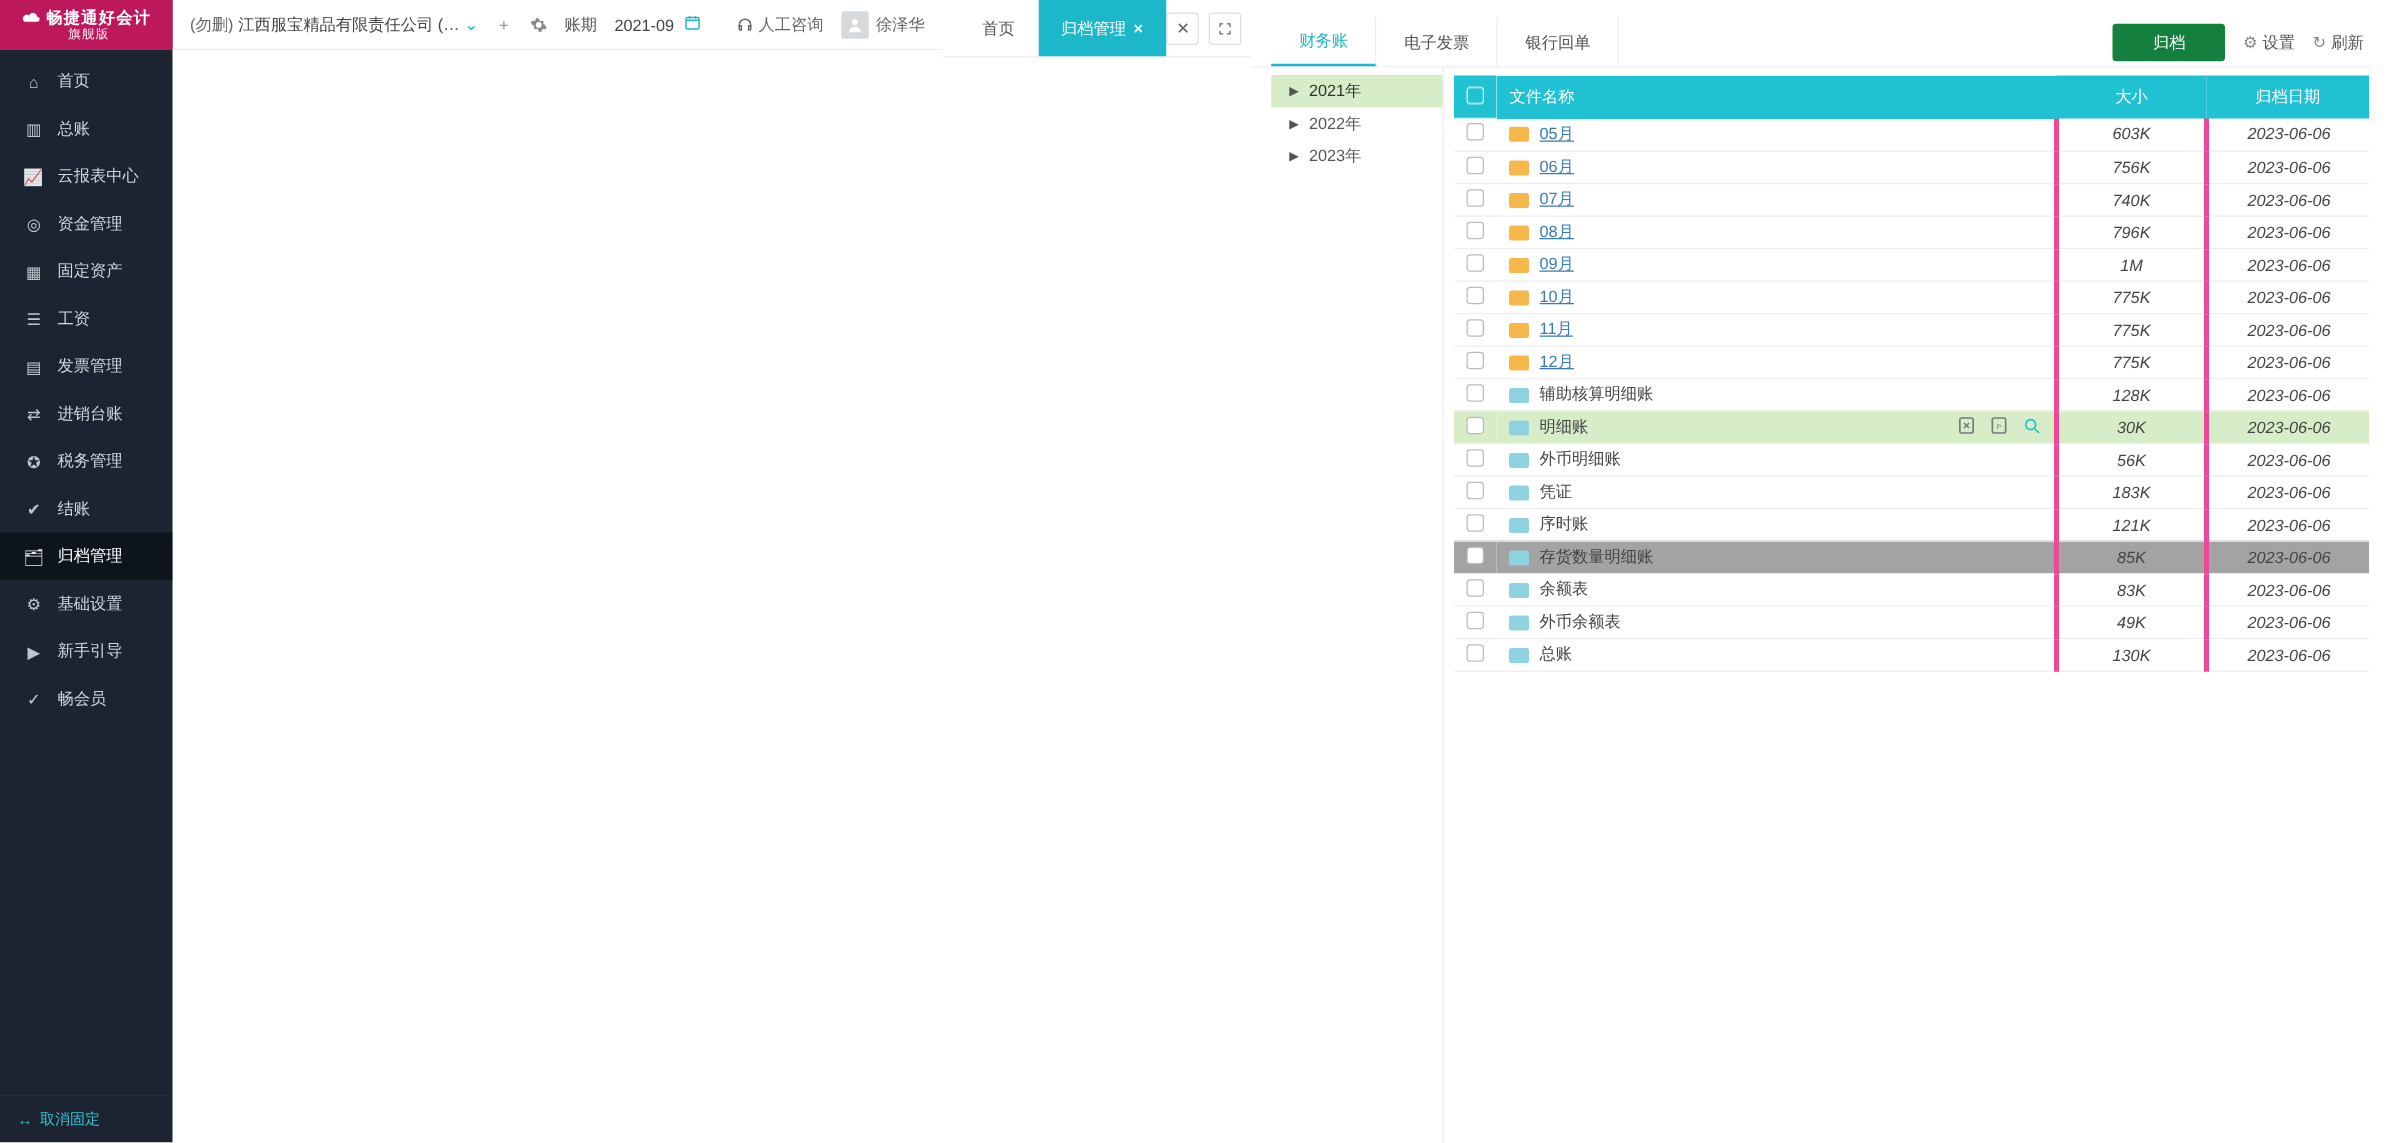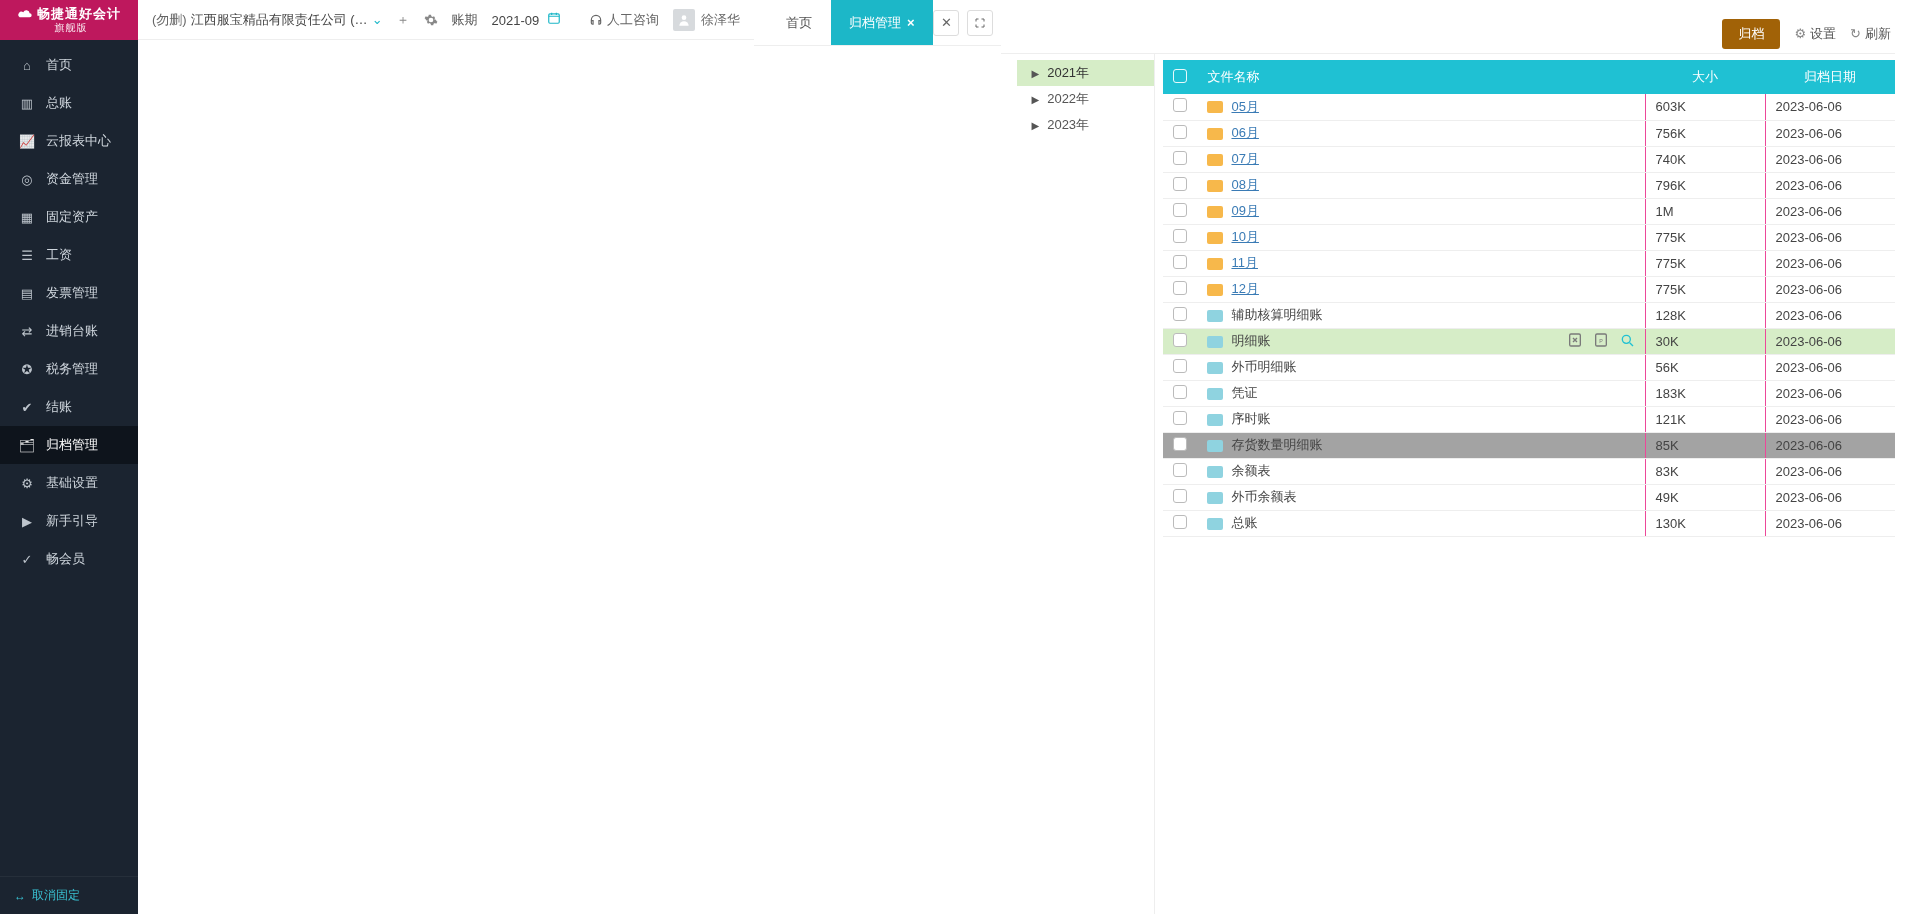--- a/index.html
+++ b/index.html
@@ -76,21 +76,21 @@
   .content { flex:1; display:flex; min-height:0;}
 
   
   .page { flex:1; display:flex; flex-direction:column; padding: 14px 16px 0 0; min-width:0;}
 
   
   .subtabs-row { display:flex; align-items:center; padding-left:16px; border-bottom:1px solid #eee; height:40px; flex-shrink:0;}
   .subtab { padding:0 22px; height:100%; display:flex;align-items:center; font-size:13px; color:#555; cursor:pointer; border-right:1px solid #eee;}
   .subtab.active { color:#1cb7c8; border-bottom:2px solid #1cb7c8;}
   .toolbar { margin-left:auto; display:flex; align-items:center; gap:14px; padding-right:4px;}
-  .btn-primary { background:#a16207; color:#fff; border:none; padding:6px 16px; border-radius:3px; font-size:13px; cursor:pointer;}
+  .btn-primary { background:#15803d; color:#fff; border:none; padding:6px 32px; border-radius:3px; font-size:13px; cursor:pointer;}
   .tool-link { color:#555; cursor:pointer; display:flex;align-items:center;gap:4px; font-size:13px;}
   .tool-link .ti { color:#888;}
 
   
   .split { flex:1; display:flex; min-height:0;}
   .tree {
     width: 138px; border-right:1px solid #eee; padding:6px 0; flex-shrink:0; margin-left:16px;
   }
   .tree-item { height:26px; display:flex; align-items:center; padding-left:14px; font-size:13px; color:#555; cursor:pointer;}
   .tree-item.active { background:#d6edc7; color:#333;}
@@ -103,21 +103,21 @@
     position:sticky; top:0;
   }
   table.files thead th.col-size, table.files thead th.col-date { text-align:center;}
   table.files thead th.col-chk { width:34px; text-align:center;}
   table.files thead th.col-size { width:120px;}
   table.files thead th.col-date { width:130px;}
   table.files tbody td {
     border-bottom:1px solid #eee; height:26px; padding:0 10px; color:#444; white-space:nowrap;
   }
   table.files tbody td.col-chk { text-align:center;}
-  table.files tbody td.col-size, table.files tbody td.col-date { text-align:left; border-left:1px solid #ec4899;}
+  table.files tbody td.col-size, table.files tbody td.col-date { text-align:center; border-left:4px solid #ec4899;font-style:italic;}
   table.files tbody tr.hover td { background:#d6edc7;}
   table.files tbody tr.selected td { background:#a3a3a3;}
 
   .fi-icon { display:inline-block; width:16px; height:12px; margin-right:8px; vertical-align:middle; border-radius:2px;}
   .fi-folder { background:#f7b84b;}
   .fi-doc    { background:#8fd3e0;}
   .fname { color:#3a7bb5; text-decoration:underline; cursor:pointer;}
   .fname.plain { color:#444; text-decoration:none;}
 
   .row-actions { float:right; display:flex; gap:10px; color:#7a7a7a;}
@@ -282,20 +282,25 @@
           <svg width="12" height="12" viewBox="0 0 24 24">
               <path fill="none" stroke="currentColor" stroke-width="2" d="M4 9V4h5M20 9V4h-5M4 15v5h5M20 15v5h-5"></path>
             </svg>
         </div>
       </div>
     </div>
 
     <div class="content">
       <div class="page">
         <div class="subtabs-row">
+          <div id="subtabs-host" style="display:flex;height:100%">
+              <div class="subtab active">财务账</div>
+              <div class="subtab">电子发票</div>
+              <div class="subtab">银行回单</div>
+            </div>
           <div class="toolbar">
             <button class="btn-primary">
               <span>归档</span>
             </button>
             <span class="tool-link">
               <span class="ti">⚙</span>
               <span>设置</span>
             </span>
             <span class="tool-link">
               <span class="ti">↻</span>

